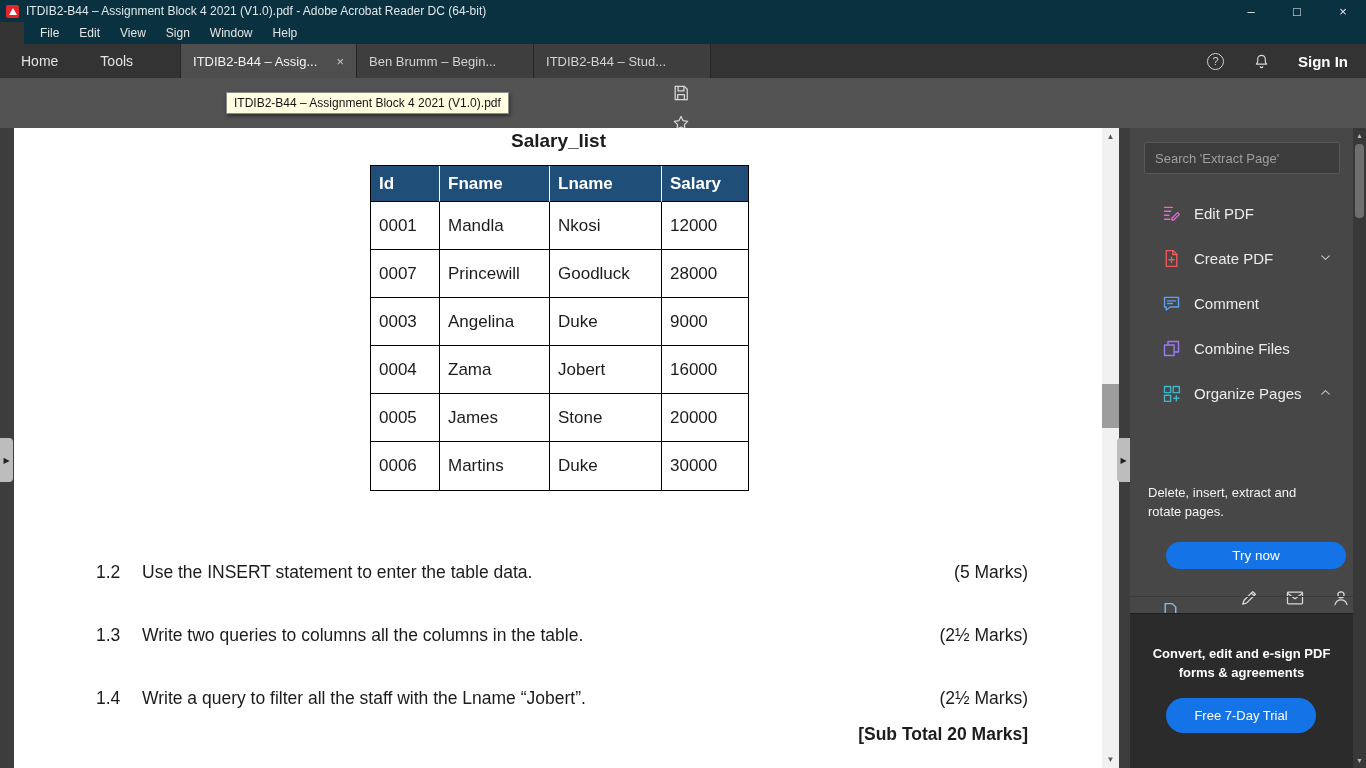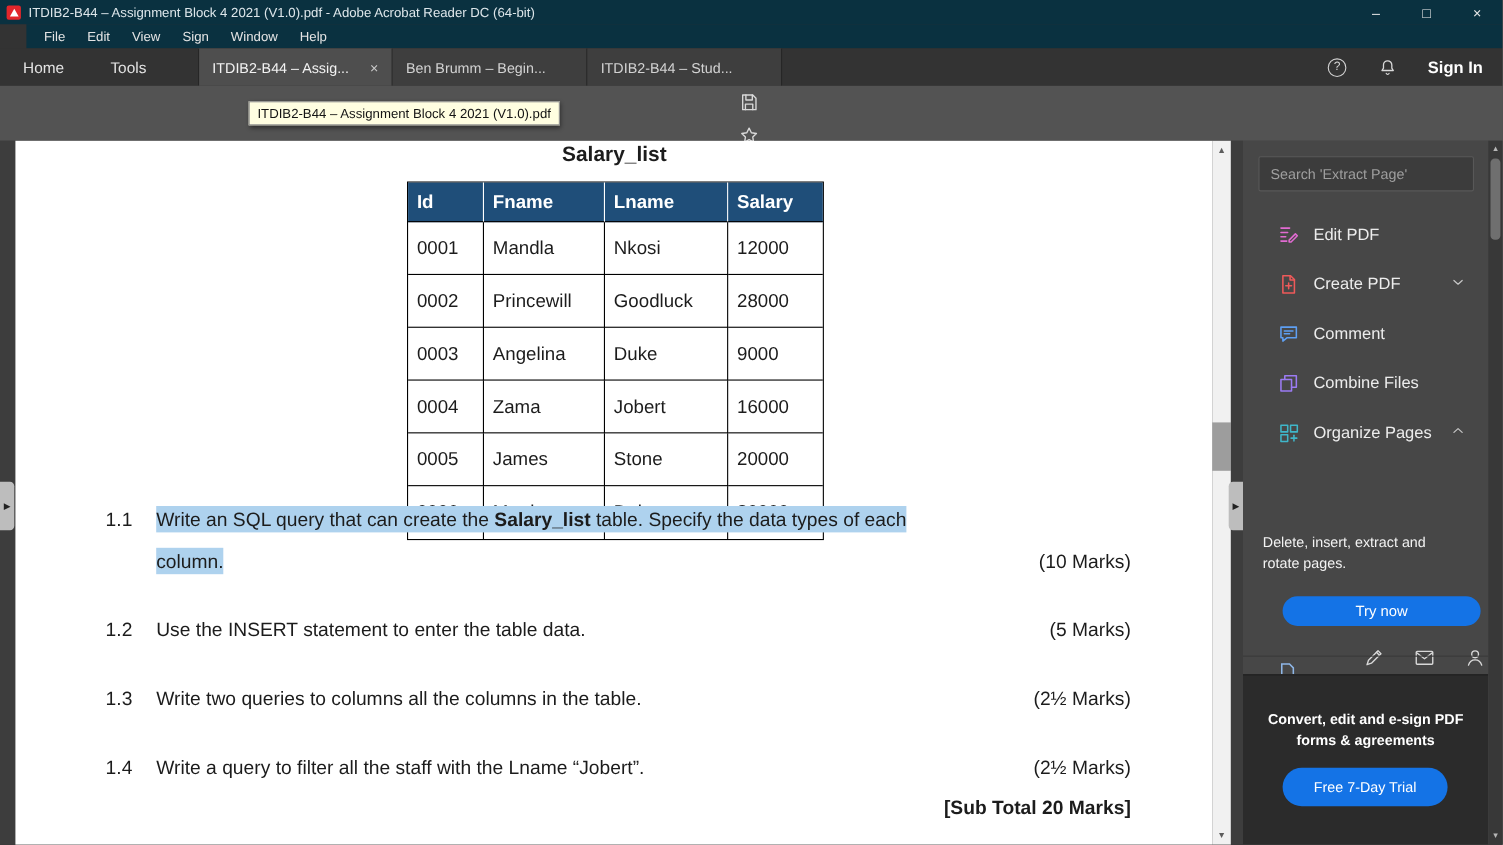--- a/index.html
+++ b/index.html
@@ -320,21 +320,21 @@
           <th>Lname</th>
           <th>Salary</th>
         </tr>
         <tr>
           <td>0001</td>
               <td>Mandla</td>
               <td>Nkosi</td>
               <td>12000</td>
         </tr>
         <tr>
-          <td>0002</td>
+          <td>0007</td>
               <td>Princewill</td>
               <td>Goodluck</td>
               <td>28000</td>
         </tr>
         <tr>
           <td>0003</td>
               <td>Angelina</td>
               <td>Duke</td>
               <td>9000</td>
         </tr>
@@ -352,28 +352,20 @@
         </tr>
         <tr>
           <td>0006</td>
               <td>Martins</td>
               <td>Duke</td>
               <td>30000</td>
         </tr>
       </tbody>
         </table>
 
-      <div class="q q1" style="top:325px">
-        <span class="qnum">1.1</span>
-        <div class="qtext">
-          <span class="hl"><span>Write an SQL query that can create the </span><b>Salary_list</b><span> table. Specify the data types of each</span></span><br>
-          <span class="hl">column.</span>
-        </div>
-        <span class="qmarks">(10 Marks)</span>
-      </div>
 
       <div class="q qrow" style="top:425px">
         <span class="qnum">1.2</span>
         <span>Use the INSERT statement to enter the table data.</span>
         <span class="qmarks">(5 Marks)</span>
       </div>
 
       <div class="q qrow" style="top:488px">
         <span class="qnum">1.3</span>
         <span>Write two queries to columns all the columns in the table.</span>

